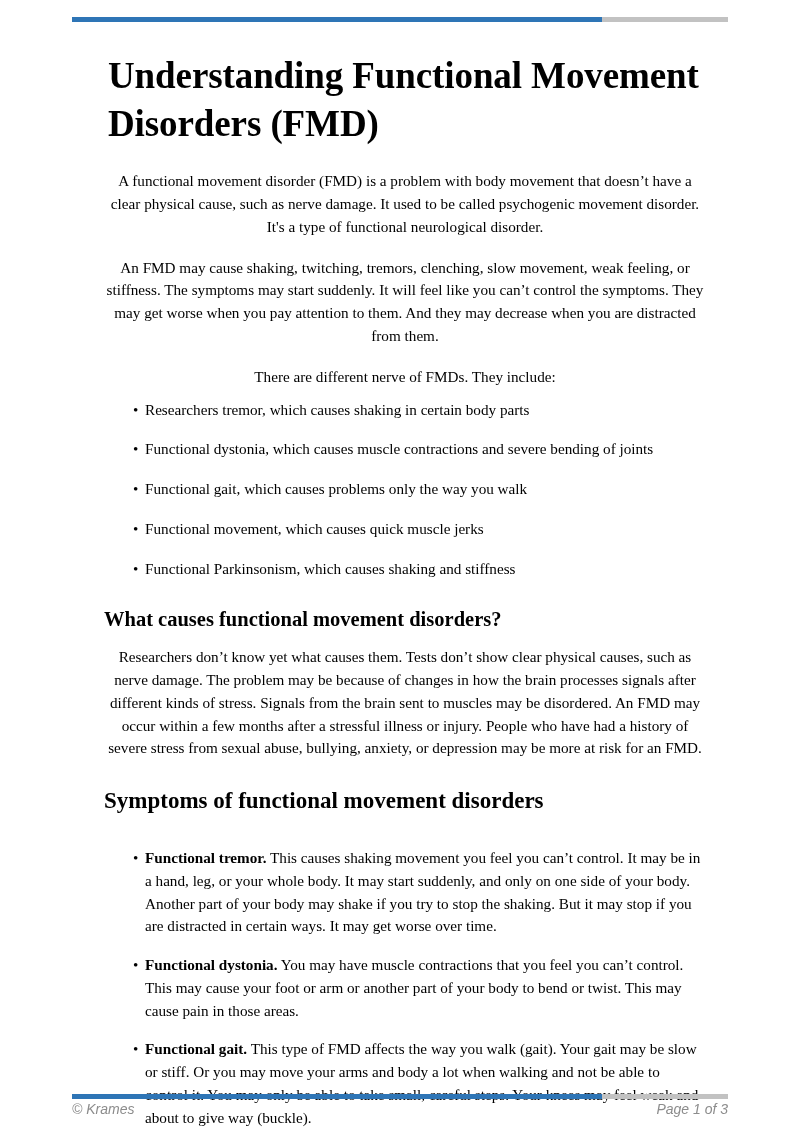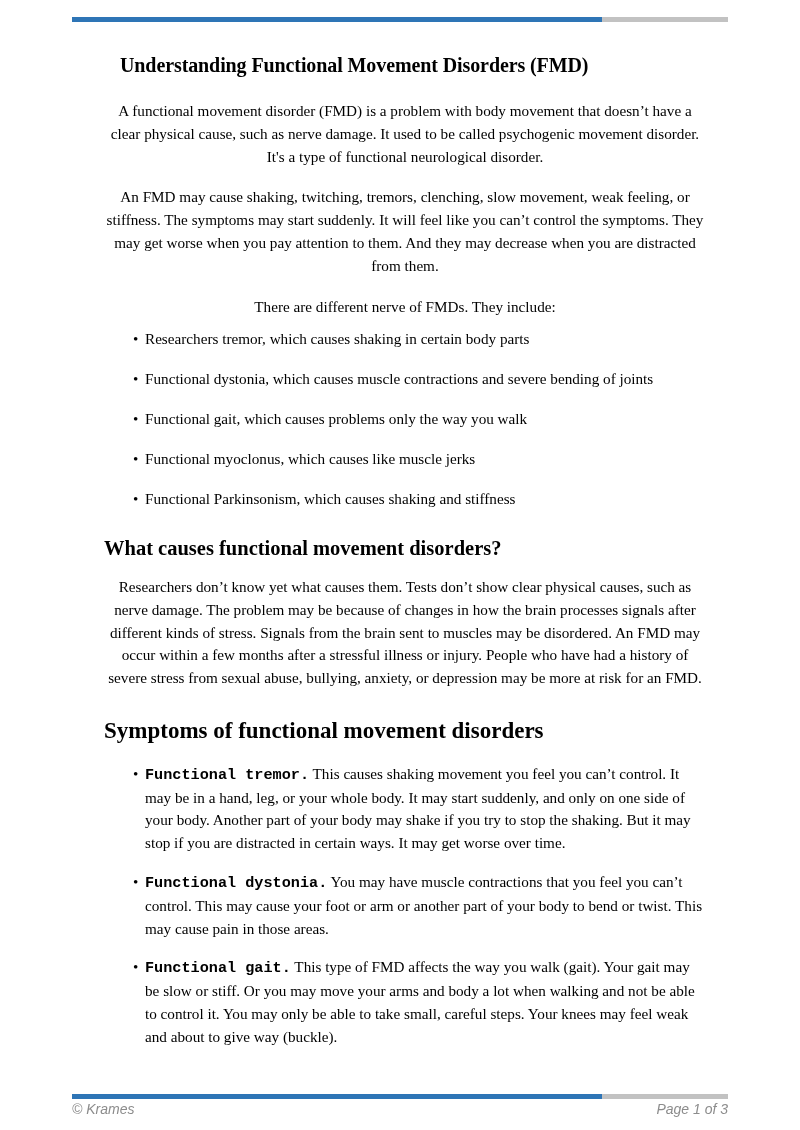--- a/index.html
+++ b/index.html
@@ -40,36 +40,36 @@
 
   
   .page {
     position: absolute;
     left: 104px;
     top: 52px;
     width: 602px;
   }
 
   h1.doc-title {
-    font-size: 20px;
+    font-size: 37px;
     line-height: 1.30;
     font-weight: bold;
-    margin: 0 0 22px 16px;
+    margin: 0 0 22px 4px;
     letter-spacing: -0.1px;
   }
 
   h2.section-heading {
     font-size: 20.5px;
     line-height: 1.25;
     font-weight: bold;
     margin: 26px 0 14px 0;
   }
   h2.section-heading.big {
     font-size: 23px;
-    margin: 27px 0 17px 0;
+    margin: 27px 0 31px 0;
   }
 
   p.body-text {
     font-size: 15.2px;
     line-height: 1.50;
     margin: 0 0 18px 0;
     text-align: center;
   }
   p.lead-in {
     margin-bottom: 10px;
@@ -91,21 +91,21 @@
   ul.bullets > li .dot {
     position: absolute;
     left: 29px;
     top: 0;
     font-size: 15.2px;
     line-height: 1.50;
   }
   ul.bullets.tight > li { margin-bottom: 17px; }
   ul.bullets.loose > li { margin-bottom: 16px; }
 
-  .lead-bold { font-weight: bold; font-family: Liberation Mono, monospace; }
+  .lead-bold { font-weight: bold; }
 
   
   .footer {
     position: absolute;
     left: 72px;
     top: 1101px;
     width: 656px;
     display: flex;
     justify-content: space-between;
     align-items: baseline;
@@ -141,21 +141,21 @@
     <li>
       <span class="dot">•</span>
       <span>Functional dystonia, which causes muscle contractions and severe bending of joints</span>
     </li>
     <li>
       <span class="dot">•</span>
       <span>Functional gait, which causes problems only the way you walk</span>
     </li>
     <li>
       <span class="dot">•</span>
-      <span>Functional myoclonus, which causes like muscle jerks</span>
+      <span>Functional movement, which causes quick muscle jerks</span>
     </li>
     <li>
       <span class="dot">•</span>
       <span>Functional Parkinsonism, which causes shaking and stiffness</span>
     </li>
   </ul>
 
   <h2 class="section-heading">What causes functional movement disorders?</h2>
 
   <p class="body-text">Researchers don’t know yet what causes them. Tests don’t show clear physical causes, such as nerve damage. The problem may be because of changes in how the brain processes signals after different kinds of stress. Signals from the brain sent to muscles may be disordered. An FMD may occur within a few months after a stressful illness or injury. People who have had a history of severe stress from sexual abuse, bullying, anxiety, or depression may be more at risk for an FMD.</p>

